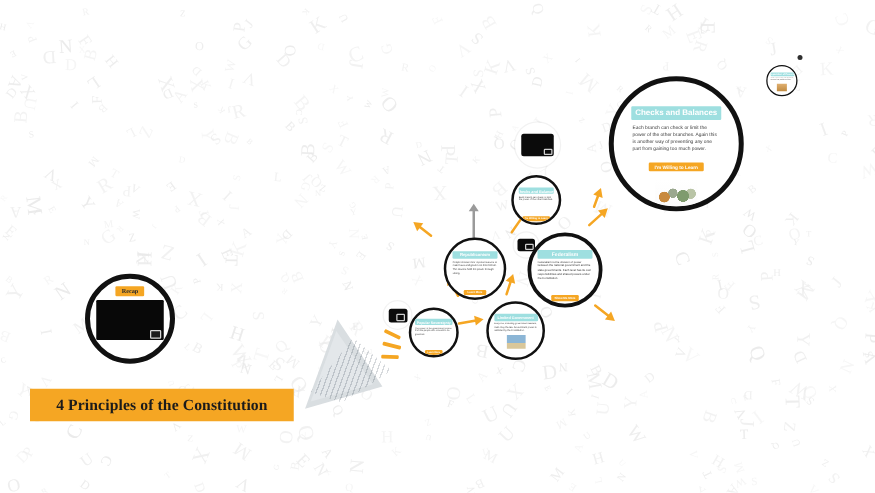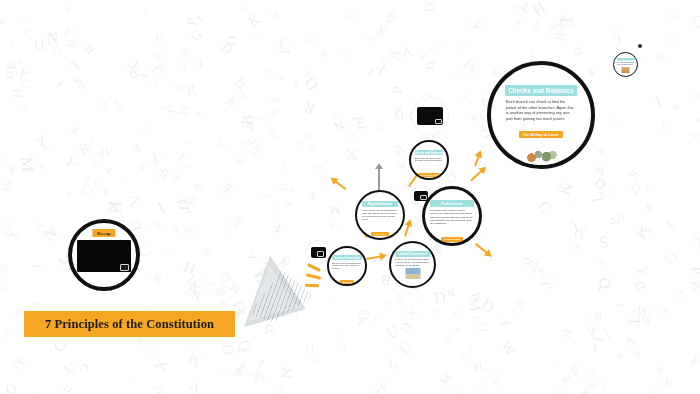--- a/index.html
+++ b/index.html
@@ -704,21 +704,21 @@
     <div class="stripes"></div>
   </div>
 
   <div id="speed-lines">
     <i></i>
       <i></i>
       <i></i>
   </div>
 
   <div id="title-banner">
-    <span class="ttl">7 Principles of the Constitution</span>
+    <span class="ttl">4 Principles of the Constitution</span>
   </div>
 
   <div class="frame ring" id="frame-recap">
     <div class="recap-tag">Recap</div>
     <div class="video">
       <div class="hudtext"></div>
       <div class="hud"></div>
     </div>
   </div>
 

